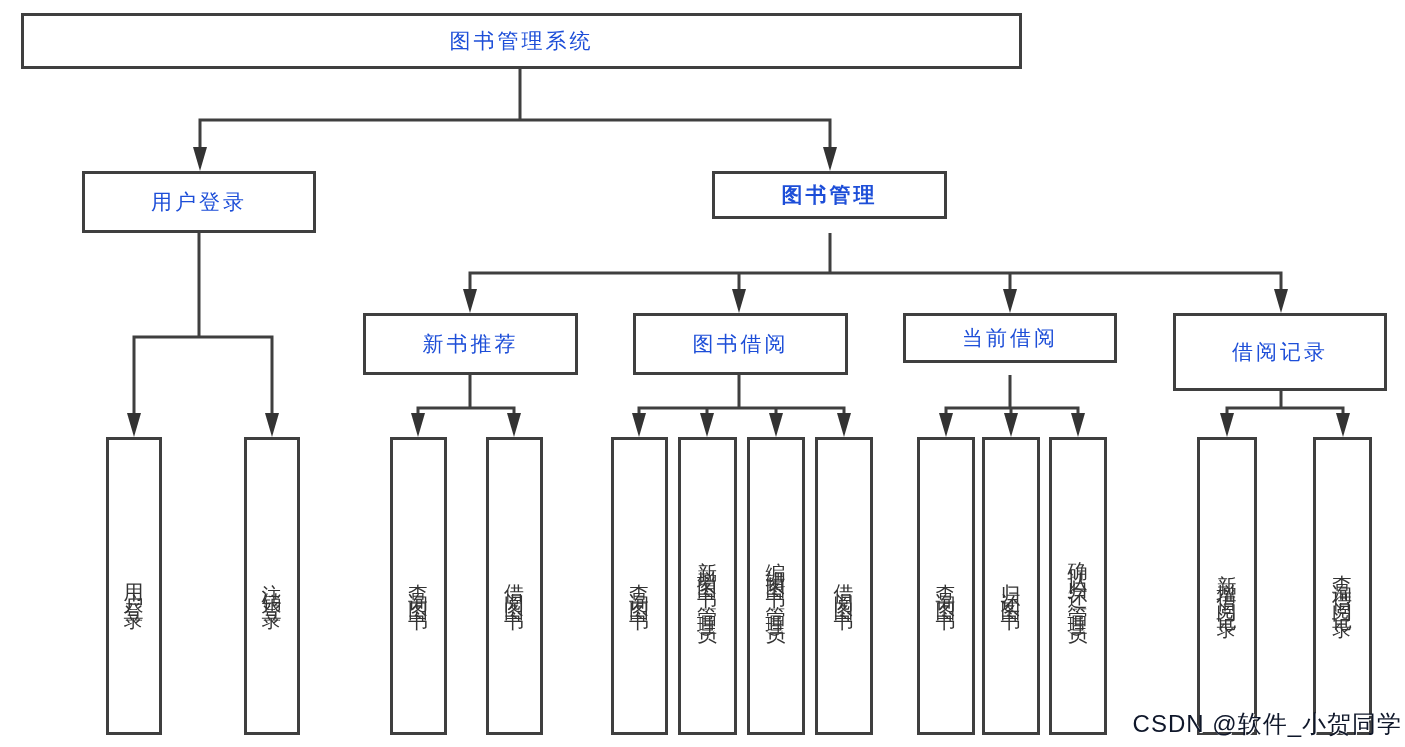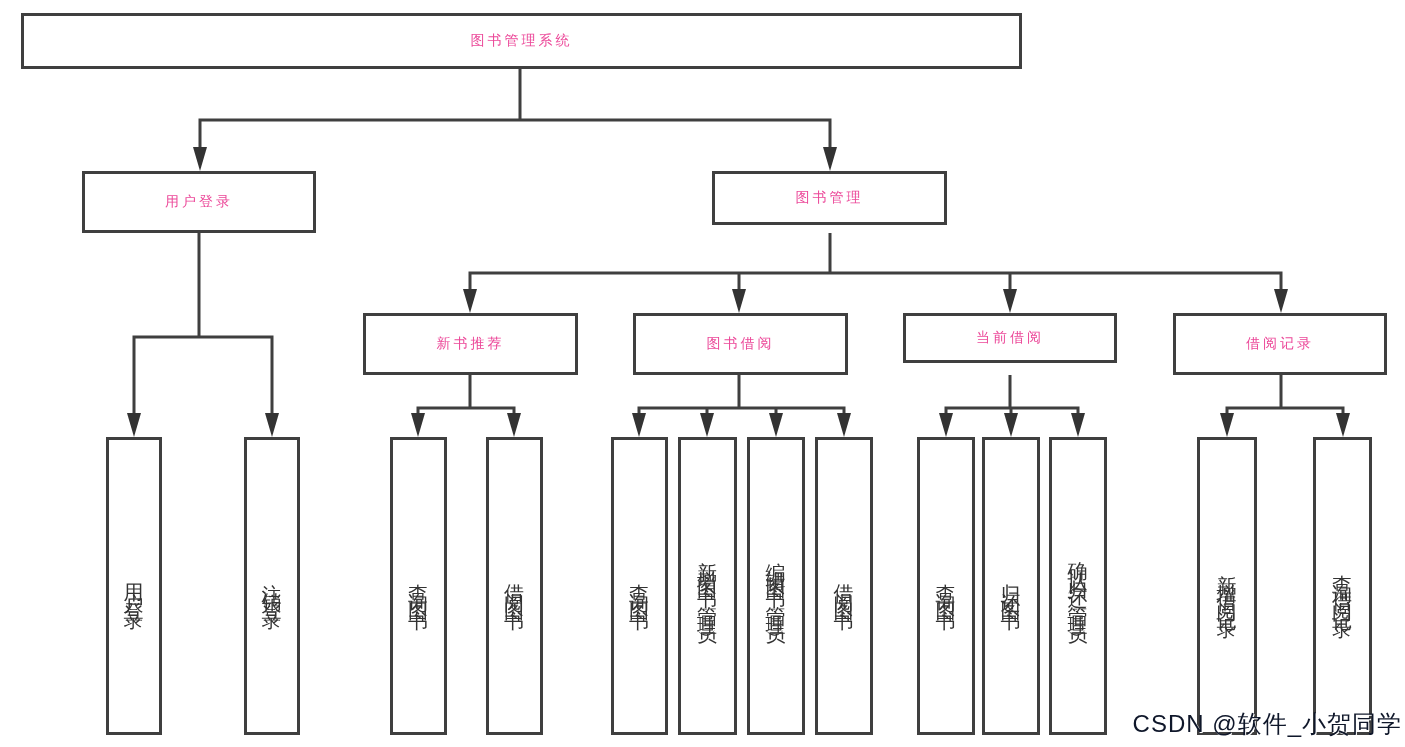--- a/index.html
+++ b/index.html
@@ -13,23 +13,23 @@
   }
   .connectors{position:absolute;left:0;top:0;width:1405px;height:747px;}
   .node{
     position:absolute;
     box-sizing:border-box;
     border:3px solid #3f3f3f;
     background:#ffffff;
     display:flex;align-items:center;justify-content:center;
   }
   .hlabel{
-    font-size:14px;
+    font-size:21px;
     letter-spacing:3px;
-    color:#ec4899;
+    color:#1d4ed8;
     white-space:nowrap;
   }
   .vlabel{
     writing-mode:vertical-rl;
     font-size:20px;
     letter-spacing:9px;
     color:#333333;
     line-height:1;
   }
   .watermark{
@@ -91,34 +91,34 @@
     </g>
   </svg>
 
   <div class="node" style="left:21px;top:13px;width:1001px;height:56px;">
     <span class="hlabel">图书管理系统</span>
   </div>
 
   <div class="node" style="left:82px;top:171px;width:234px;height:62px;">
     <span class="hlabel">用户登录</span>
   </div>
-  <div class="node" style="left:712px;top:171px;width:235px;height:54px;">
+  <div class="node" style="left:712px;top:171px;width:235px;height:48px;font-weight:bold;">
     <span class="hlabel">图书管理</span>
   </div>
 
   <div class="node" style="left:363px;top:313px;width:215px;height:62px;">
     <span class="hlabel">新书推荐</span>
   </div>
   <div class="node" style="left:633px;top:313px;width:215px;height:62px;">
     <span class="hlabel">图书借阅</span>
   </div>
   <div class="node" style="left:903px;top:313px;width:214px;height:50px;">
     <span class="hlabel">当前借阅</span>
   </div>
-  <div class="node" style="left:1173px;top:313px;width:214px;height:62px;">
+  <div class="node" style="left:1173px;top:313px;width:214px;height:78px;">
     <span class="hlabel">借阅记录</span>
   </div>
 
   <div class="node" style="left:106px;top:437px;width:56px;height:298px;">
     <span class="vlabel">用户登录</span>
   </div>
   <div class="node" style="left:244px;top:437px;width:56px;height:298px;">
     <span class="vlabel">注销登录</span>
   </div>
 

